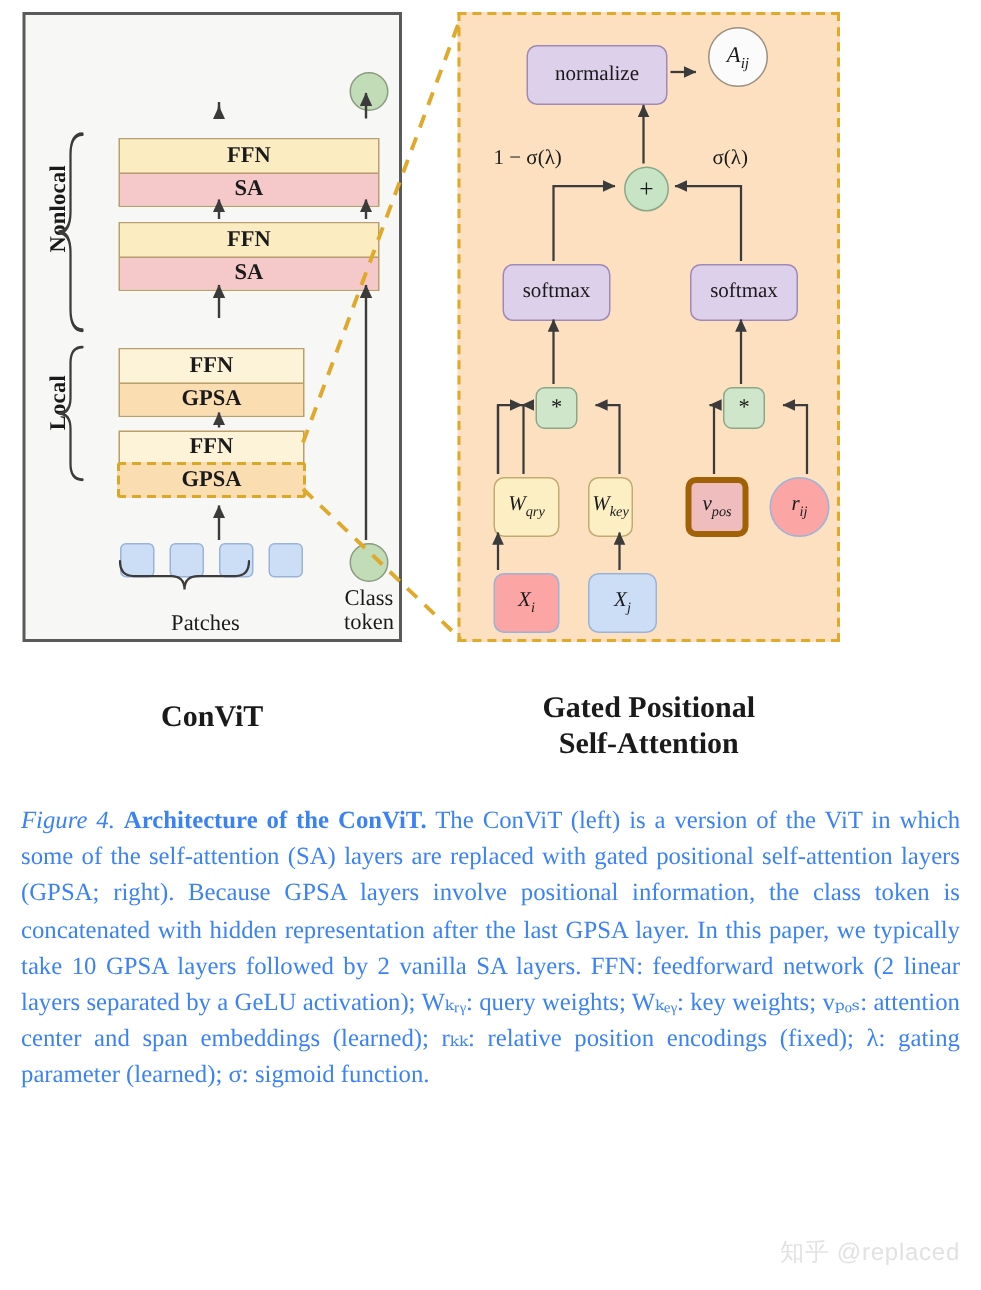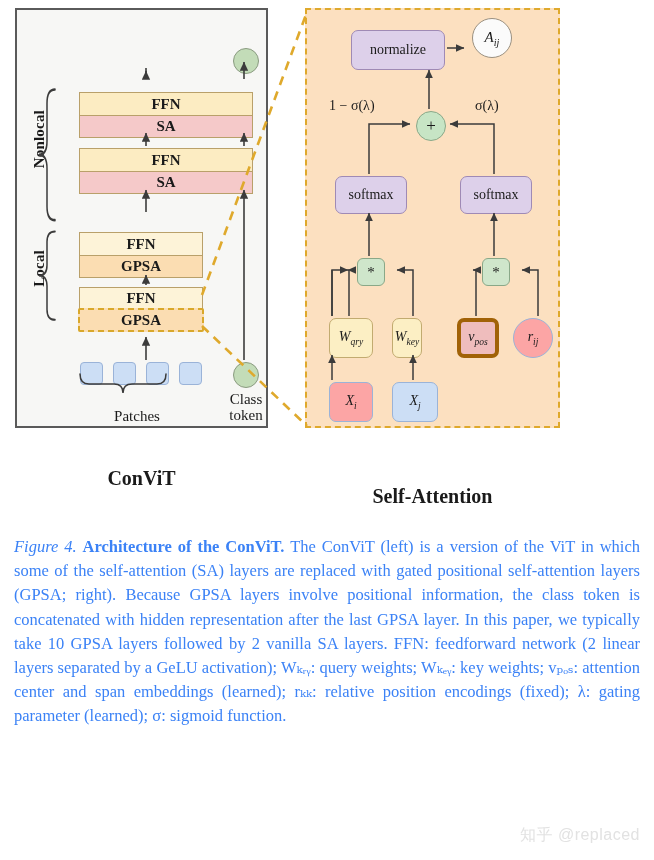--- a/index.html
+++ b/index.html
@@ -371,19 +371,19 @@
       <line x1="332" y1="380" x2="332" y2="355" marker-end="url(#ah)"></line>
 
       <line x1="413" y1="380" x2="413" y2="355" marker-end="url(#ah)"></line>
     </g>
   </svg>
 </div>
 
 <div class="paneltitle" id="title-convit">ConViT</div>
 
 <div class="paneltitle" id="title-gpsa">
-  <br>
+  <span>Gated Positional</span><br>
   <span>Self-Attention</span>
 </div>
 
 <div id="caption"><span class="figlabel">Figure 4.</span> <b>Architecture of the ConViT.</b><span> The ConViT (left) is a version of the ViT in which some of the self-attention (SA) layers are replaced with gated positional self-attention layers (GPSA; right). Because GPSA layers involve positional information, the class token is concatenated with hidden representation after the last GPSA layer. In this paper, we typically take 10 GPSA layers followed by 2 vanilla SA layers. FFN: feedforward network (2 linear layers separated by a GeLU activation); Wₖᵣᵧ: query weights; Wₖₑᵧ: key weights; ᴠₚₒₛ: attention center and span embeddings (learned); rₖₖ: relative position encodings (fixed); λ: gating parameter (learned); σ: sigmoid function.</span></div>
 
 <div id="watermark">知乎 @replaced</div>
 
 </body></html>

